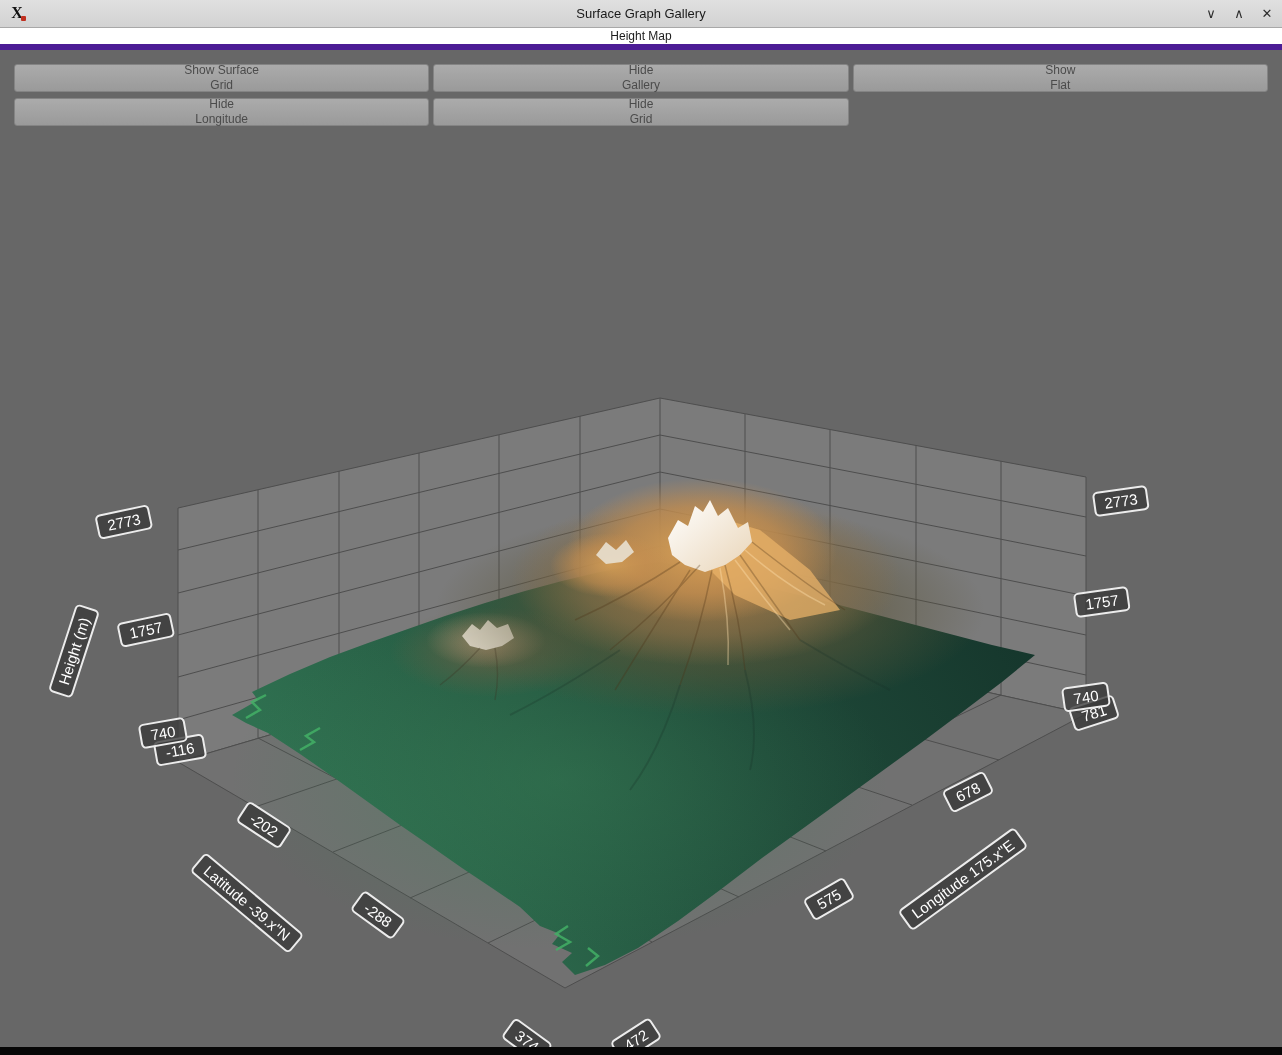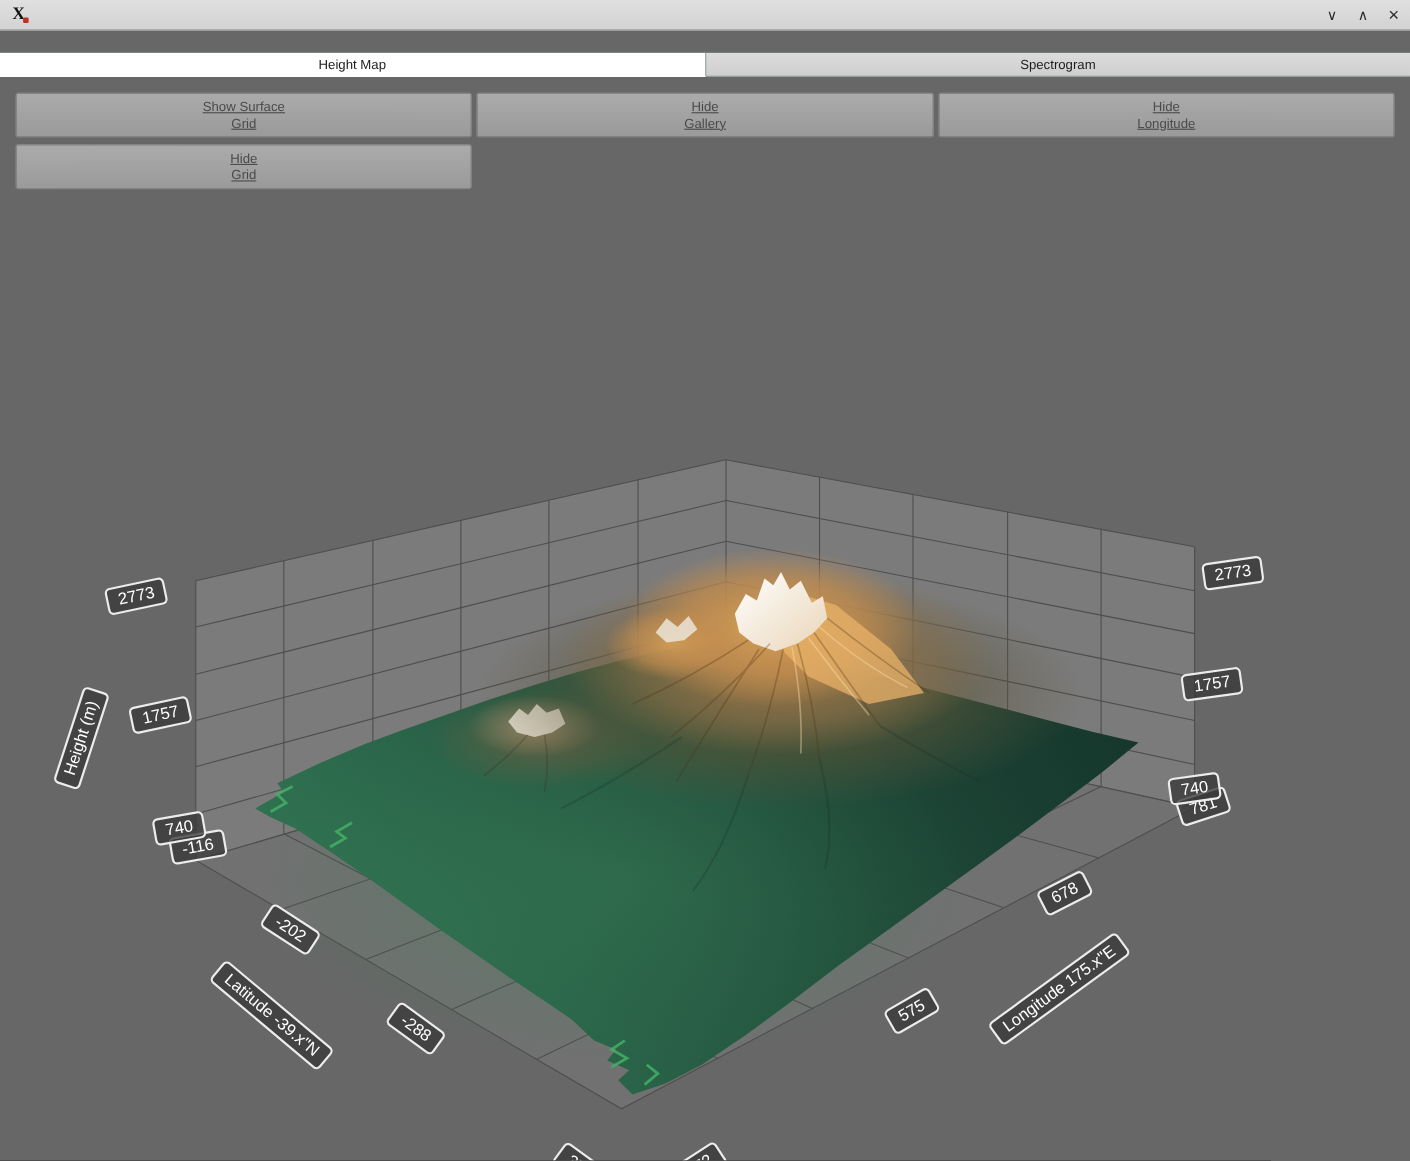--- a/index.html
+++ b/index.html
@@ -17,37 +17,37 @@
   .app-icon::after { content:""; position:absolute; right:0; bottom:1px; width:5px; height:5px;
                      background:#c03020; border-radius:1px; }
   .win-title { position:absolute; left:0; right:0; text-align:center; font-size:13px;
                color:#1a1a1a; }
   .win-controls { position:absolute; right:6px; top:0; height:28px; display:flex;
                   align-items:center; gap:10px; }
   .win-controls span { width:18px; text-align:center; font-size:13px; color:#2d2d2d;
                        cursor:default; line-height:28px; }
 
   
-  .tabbar { display:flex; height:22px; background:#0f766e; border-bottom:1px solid #4c1d95;margin-top:20px; }
+  .tabbar { display:flex; height:22px; background:#0f766e; border-bottom:7px solid #4c1d95; }
   .tab { flex:1 1 0; display:flex; align-items:center; justify-content:center;
          font-size:12px; color:#1c1c1c; background:linear-gradient(#dcdcdc,#cfcfcf);
          border-right:1px solid #a2a2a2; border-bottom:1px solid #9c9c9c; margin-bottom:-1px; }
   .tab:last-child { border-right:none; }
   .tab.active { background:#ffffff; border-bottom:1px solid #ffffff; }
 
   
   .content { position:relative; width:1282px; height:1005px; background:#676767; }
 
   .button-grid { position:absolute; top:14px; left:14px; right:14px; z-index:40;
                  display:grid; grid-template-columns:repeat(3,1fr); gap:6px 4px; }
-  .tool-btn { height:41px; background:linear-gradient(#ababab,#9a9a9a);
+  .tool-btn { height:28px; background:linear-gradient(#ababab,#9a9a9a);
               border:1px solid #848484; border-radius:3px; color:#4b4b4b;
               font-family:"Liberation Sans", sans-serif; font-size:12px; line-height:15px;
               display:flex; flex-direction:column; align-items:center; justify-content:center;
-              cursor:default;text-decoration:underline; }
+              cursor:default; }
   .tool-btn span { display:block; }
 
   
   .chart-area { position:absolute; inset:0; z-index:1; }
   .chart-area svg { position:absolute; left:0; top:0; }
 
   .axis-label { position:absolute; z-index:2; background:rgba(58,58,58,0.78);
                 border:2px solid #ececec; border-radius:5px; color:#ffffff;
                 font-size:15px; padding:2px 9px; white-space:nowrap;
                 transform:translate(-50%,-50%) rotate(var(--r,0deg)); }
@@ -56,30 +56,30 @@
   .bottom-strip { position:absolute; left:0; right:0; bottom:0; height:8px;
                   background:#070707; z-index:60; }
 </style>
 </head>
 <body>
 
 <div class="window">
 
   <div class="titlebar">
     <span class="app-icon">X</span>
+    <span class="win-title">Surface Graph Gallery</span>
     <div class="win-controls">
       <span>∨</span>
       <span>∧</span>
       <span>✕</span>
     </div>
   </div>
 
   <div class="tabbar">
     <div class="tab active">Height Map</div>
-    <div class="tab">Spectrogram</div>
   </div>
 
   <div class="content">
 
     <div class="chart-area">
       <svg width="1282" height="1005" viewBox="0 0 1282 1005">
         <defs>
           <linearGradient id="gLow" gradientUnits="userSpaceOnUse" x1="1035" y1="500" x2="400" y2="900">
             <stop offset="0" stop-color="#14332a"></stop>
             <stop offset="0.45" stop-color="#1f4a39"></stop>
@@ -254,20 +254,24 @@
     <div class="button-grid">
       <button class="tool-btn">
         <span>Show Surface</span>
         <span>Grid</span>
       </button>
       <button class="tool-btn">
         <span>Hide</span>
         <span>Gallery</span>
       </button>
       <button class="tool-btn">
+        <span>Show</span>
+        <span>Flat</span>
+      </button>
+      <button class="tool-btn">
         <span>Hide</span>
         <span>Longitude</span>
       </button>
       <button class="tool-btn">
         <span>Hide</span>
         <span>Grid</span>
       </button>
     </div>
 
     <div class="bottom-strip"></div>

